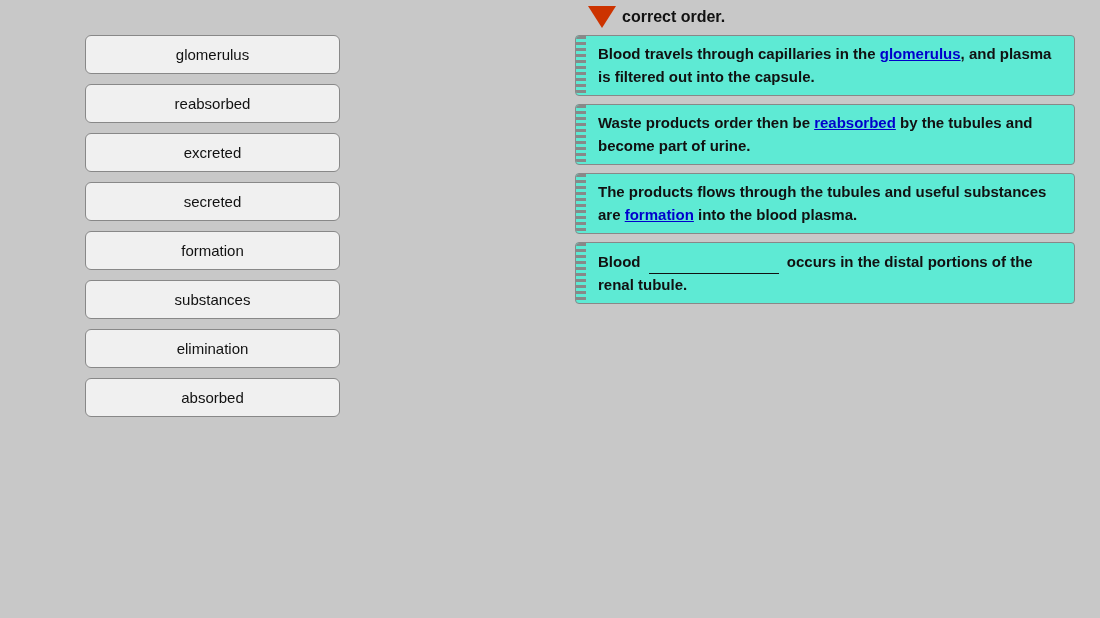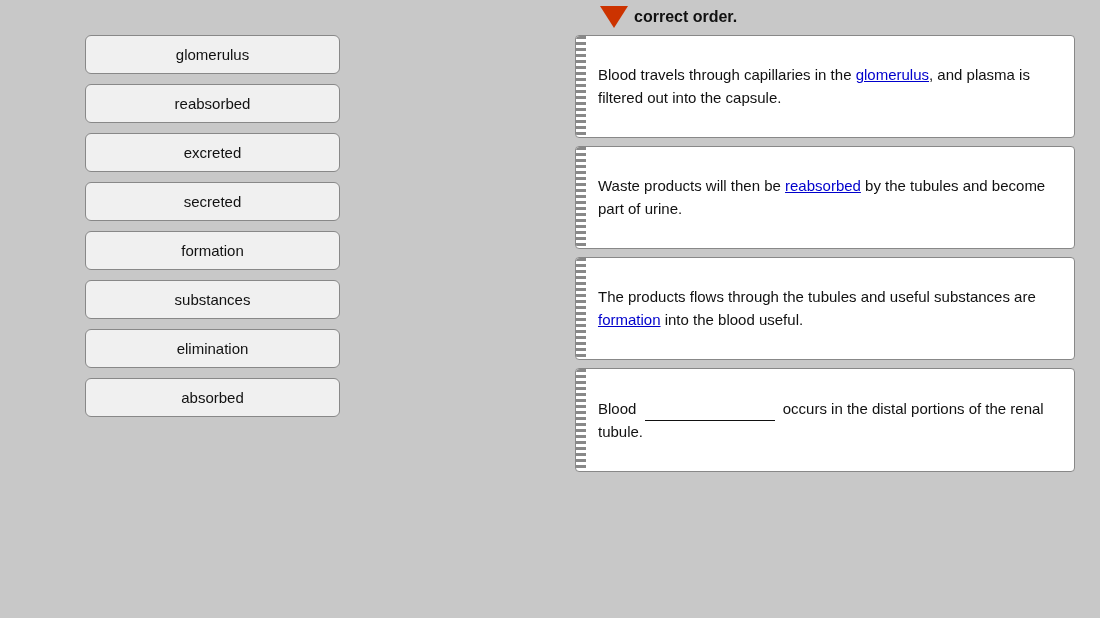--- a/index.html
+++ b/index.html
@@ -10,21 +10,21 @@
       background-color: #c8c8c8;
       font-family: Arial, sans-serif;
       font-size: 15px;
       overflow: hidden;
       position: relative;
     }
 
     .header-arrow {
       position: absolute;
       top: 0;
-      left: 600px;
+      left: 588px;
       display: flex;
       align-items: center;
       gap: 6px;
       padding: 6px 0;
     }
 
     .arrow-icon {
       width: 0;
       height: 0;
       border-left: 14px solid transparent;
@@ -64,28 +64,29 @@
       position: absolute;
       top: 35px;
       left: 575px;
       width: 500px;
       display: flex;
       flex-direction: column;
       gap: 8px;
     }
 
     .sentence-box {
-      background-color: #ffffff;
+      background-color: #5eead4;
       border: 1.5px solid #888;
       border-radius: 4px;
-      padding: 28px 12px;
+      padding: 7px 12px;
       font-size: 15px;
       line-height: 1.5;
       color: #111;
       position: relative;
+      font-weight: bold;
     }
 
     .squiggle-bar {
       position: absolute;
       left: 0;
       top: 0;
       bottom: 0;
       width: 10px;
       background-image: repeating-linear-gradient(
         180deg,
@@ -138,28 +139,28 @@
   <div class="sentence-box">
     <div class="squiggle-bar"></div>
     <div class="sentence-content">
       <span>Blood travels through capillaries in the </span><span class="underline-blue">glomerulus</span><span>, and plasma is filtered out into the capsule.</span>
     </div>
   </div>
 
   <div class="sentence-box">
     <div class="squiggle-bar"></div>
     <div class="sentence-content">
-      <span>Waste products will then be </span><span class="underline-blue">reabsorbed</span><span> by the tubules and become part of urine.</span>
+      <span>Waste products order then be </span><span class="underline-blue">reabsorbed</span><span> by the tubules and become part of urine.</span>
     </div>
   </div>
 
   <div class="sentence-box">
     <div class="squiggle-bar"></div>
     <div class="sentence-content">
-      <span>The products flows through the tubules and useful substances are </span><span class="underline-blue">formation</span><span> into the blood useful.</span>
+      <span>The products flows through the tubules and useful substances are </span><span class="underline-blue">formation</span><span> into the blood plasma.</span>
     </div>
   </div>
 
   <div class="sentence-box">
     <div class="squiggle-bar"></div>
     <div class="sentence-content">
       <span>Blood </span><span class="blank-line">&nbsp;</span><span> occurs in the distal portions of the renal tubule.</span>
     </div>
   </div>
 

